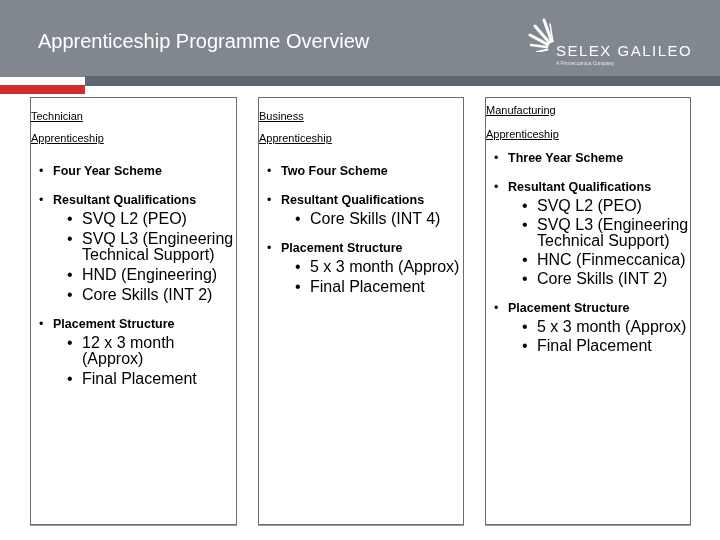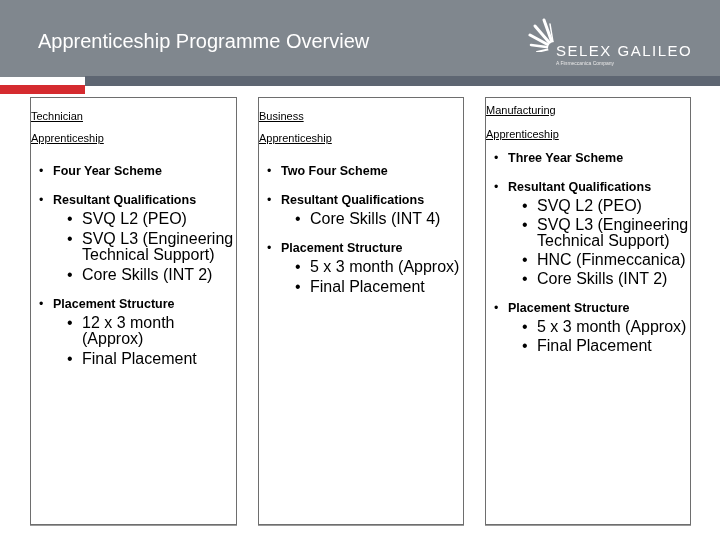--- a/index.html
+++ b/index.html
@@ -62,20 +62,21 @@
   <div class="box-title">
     <div>Technician</div>
     <div>Apprenticeship</div>
   </div>
   <ul class="l1">
     <li><span>Four Year Scheme</span></li>
     <li><span>Resultant Qualifications</span>
       <ul class="l2">
         <li>SVQ L2 (PEO)</li>
         <li>SVQ L3 (Engineering Technical Support)</li>
+        <li>HND (Engineering)</li>
         <li>Core Skills (INT 2)</li>
       </ul>
     </li>
     <li><span>Placement Structure</span>
       <ul class="l2">
         <li>12 x 3 month (Approx)</li>
         <li>Final Placement</li>
       </ul>
     </li>
   </ul>

